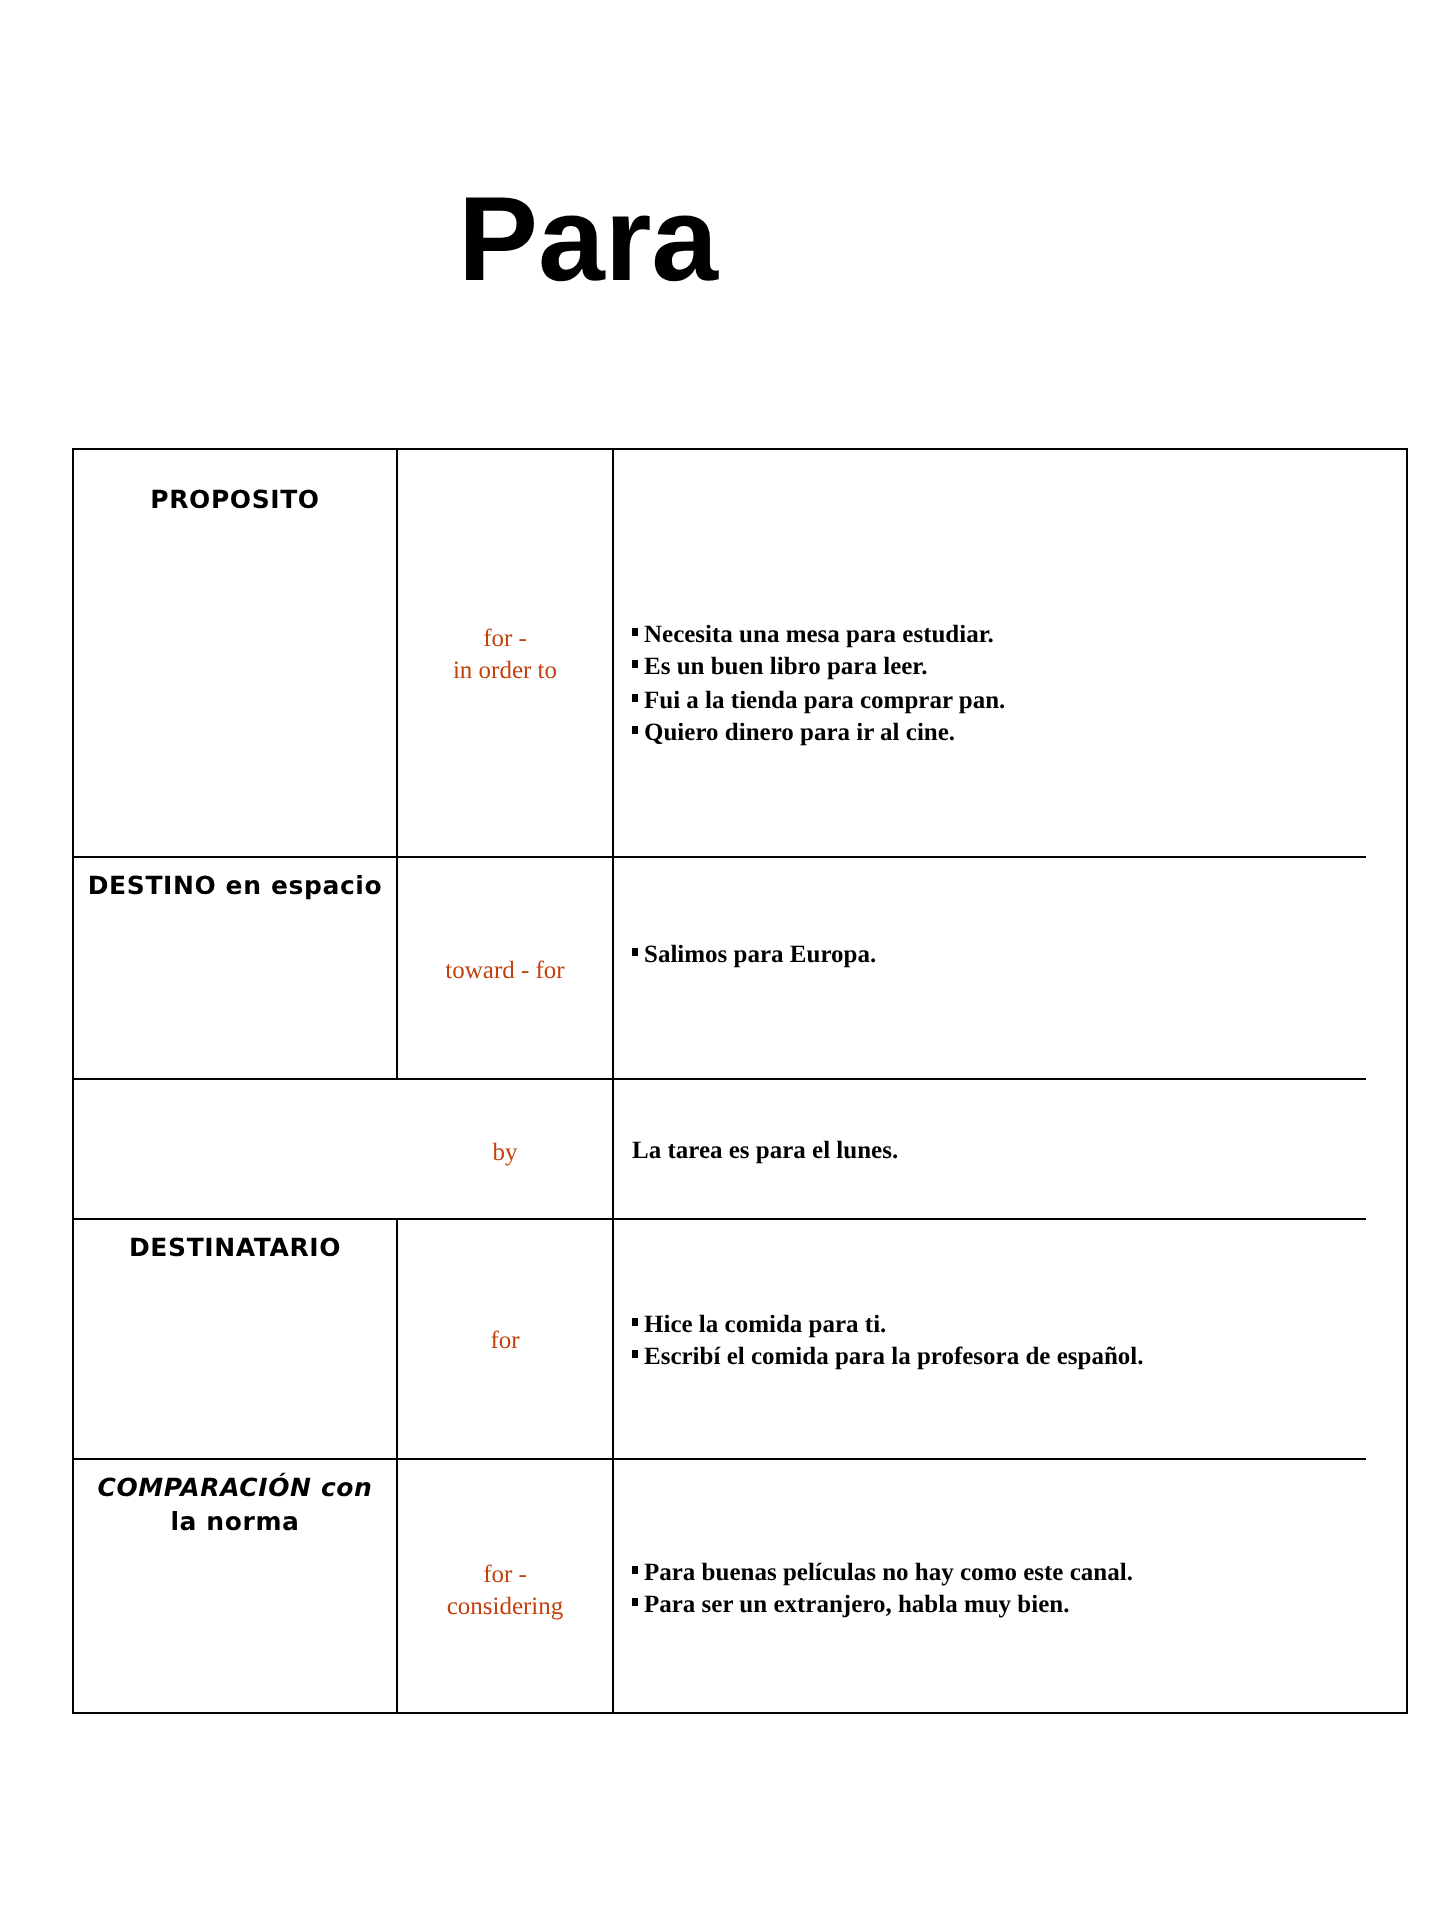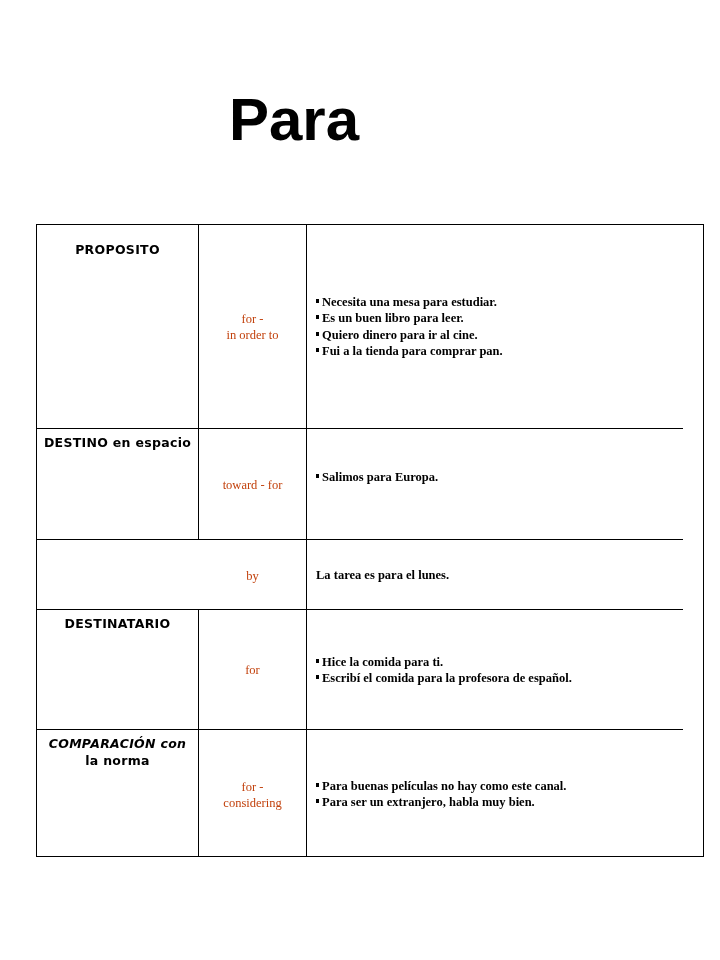--- a/index.html
+++ b/index.html
@@ -109,25 +109,25 @@
     <div class="cell c1">
       <div class="category">PROPOSITO</div>
     </div>
     <div class="cell c2">
       <div class="meaning" style="top:86px;">
         <div>for -</div>
         <div>in order to</div>
       </div>
     </div>
     <div class="cell c3">
-      <ul class="examples" style="top:69px;">
+      <ul class="examples" style="top:84px;">
         <li><span class="bullet"></span><span>Necesita una mesa para estudiar.</span></li>
         <li><span class="bullet"></span><span>Es un buen libro para leer.</span></li>
+        <li><span class="bullet"></span><span>Fui a la tienda para comprar pan.</span></li>
         <li><span class="bullet"></span><span>Quiero dinero para ir al cine.</span></li>
-        <li><span class="bullet"></span><span>Fui a la tienda para comprar pan.</span></li>
       </ul>
     </div>
   </div>
 
   <div class="row" style="top:204px; height:111px;">
     <div class="cell c1">
       <div class="category" style="top:5px;">DESTINO en espacio</div>
     </div>
     <div class="cell c2">
       <div class="meaning" style="top:48px;">

